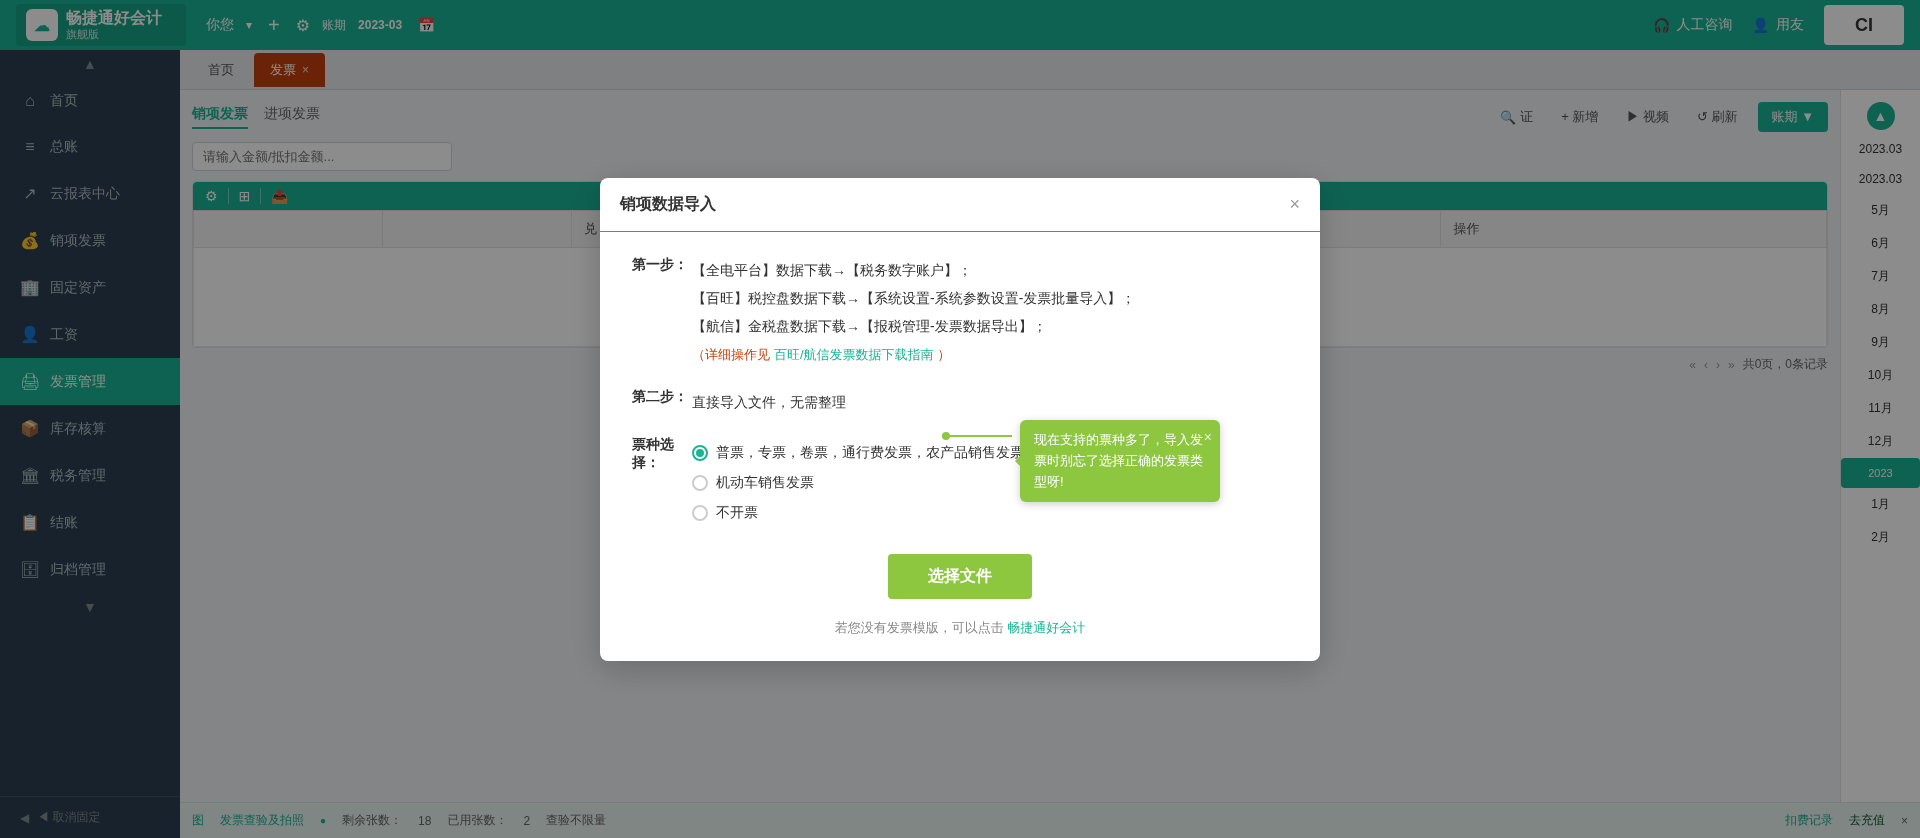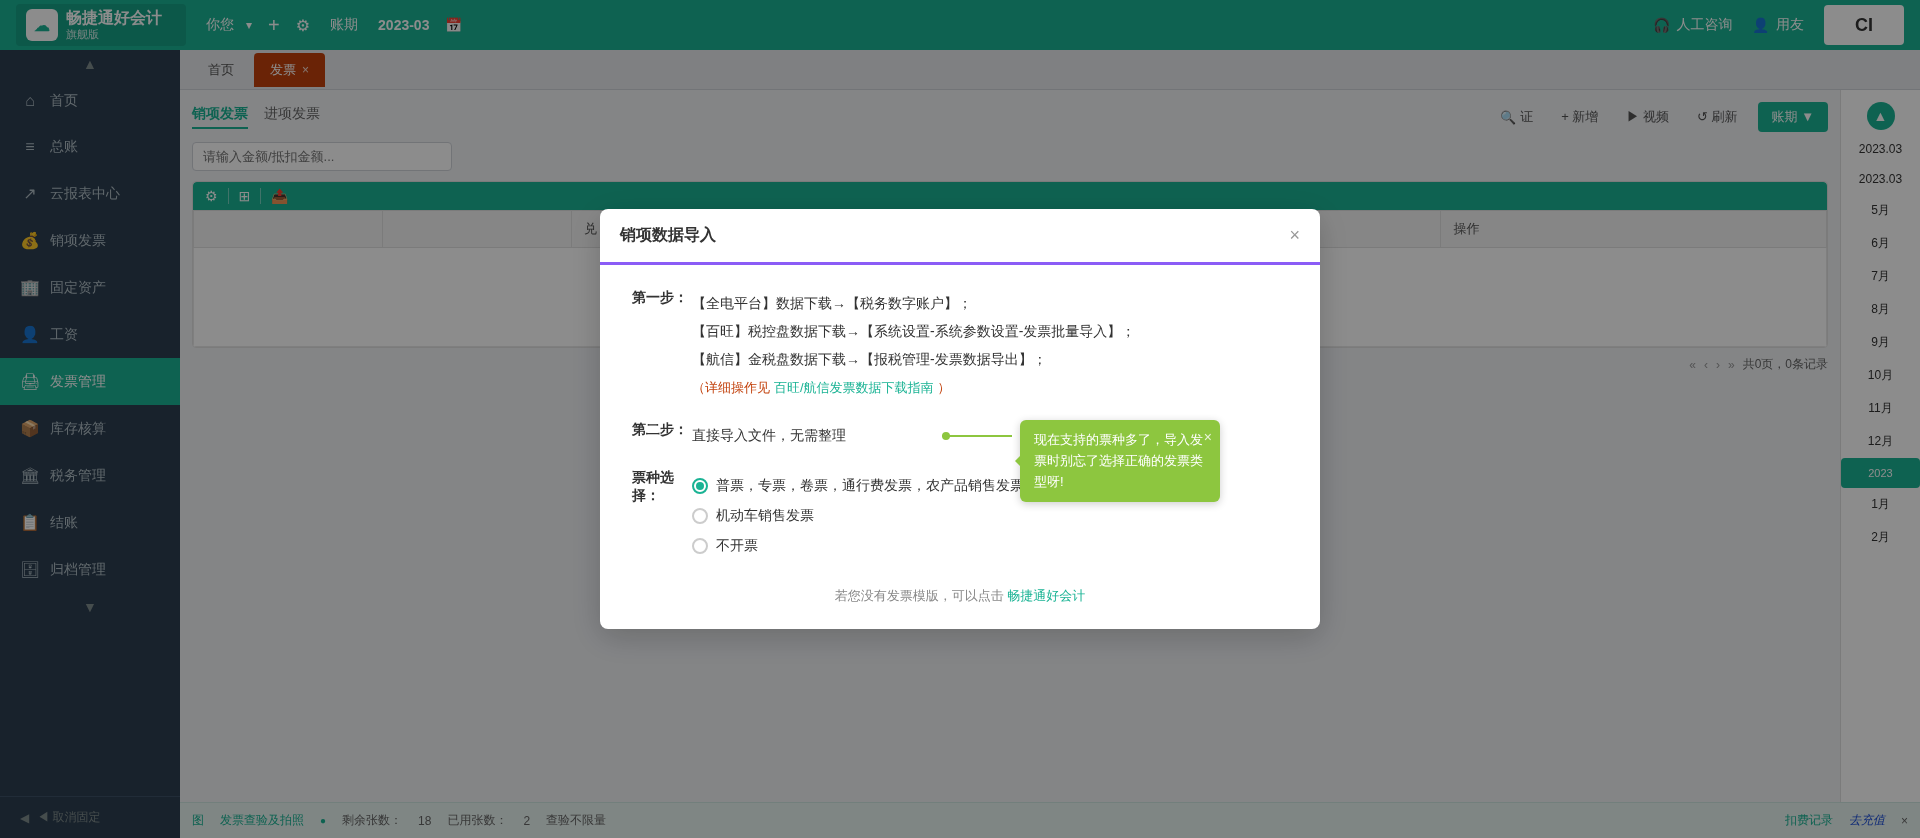--- a/index.html
+++ b/index.html
@@ -27,21 +27,21 @@
       border-radius: 6px;
       display: flex; align-items: center; justify-content: center;
       color: #1ab394; font-size: 16px; font-weight: bold;
     }
     .logo-text { color: white; font-size: 16px; font-weight: bold; line-height: 1.2; }
     .logo-sub { color: rgba(255,255,255,0.8); font-size: 11px; }
     .top-bar-company { color: white; font-size: 14px; margin-left: 8px; cursor: pointer; }
     .top-bar-arrow { color: white; font-size: 12px; cursor: pointer; }
     .top-bar-add { color: white; font-size: 20px; cursor: pointer; margin-left: 4px; }
     .top-bar-gear { color: white; font-size: 16px; cursor: pointer; margin-left: 4px; }
-    .top-bar-period { color: white; font-size: 14px; margin-left: 8px; }
+    .top-bar-period { color: white; font-size: 12px; margin-left: 0; }
     .top-bar-period-val { color: white; font-weight: bold; }
     .top-bar-cal { color: white; margin-left: 4px; cursor: pointer; }
     .top-bar-right { margin-left: auto; display: flex; align-items: center; gap: 20px; }
     .top-bar-service { color: white; font-size: 14px; display: flex; align-items: center; gap: 6px; cursor: pointer; }
     .top-bar-user { color: white; font-size: 14px; display: flex; align-items: center; gap: 6px; cursor: pointer; }
 
     
     .layout { display: flex; height: calc(838px - 50px); }
 
     
@@ -264,21 +264,21 @@
       background: white;
       border-radius: 8px;
       width: 720px;
       max-height: 680px;
       box-shadow: 0 8px 32px rgba(0,0,0,0.2);
       display: flex; flex-direction: column;
     }
     .modal-header {
       display: flex; align-items: center; justify-content: space-between;
       padding: 16px 20px;
-      border-bottom: 3px solid #8b5cf6;
+      border-bottom: 1px solid #8b5cf6;
     }
     .modal-title { font-size: 16px; font-weight: bold; color: #333; }
     .modal-close { font-size: 18px; color: #999; cursor: pointer; }
     .modal-body { padding: 24px 32px; flex: 1; }
     .modal-main-title { text-align: center; font-size: 22px; font-weight: bold; color: #333; margin-bottom: 24px; }
 
     .step-section { margin-bottom: 20px; }
     .step-label { font-size: 14px; color: #333; font-weight: bold; margin-bottom: 8px; display: inline-block; width: 60px; flex-shrink: 0; }
     .step-row { display: flex; align-items: flex-start; gap: 0; }
     .step-content { flex: 1; font-size: 14px; color: #333; line-height: 2; }
@@ -544,21 +544,21 @@
     <div class="bottom-bar">
       <span style="color:#1ab394;">图</span>
       <span style="color:#1ab394;cursor:pointer;">发票查验及拍照</span>
       <span style="color:#1ab394;font-size:10px;">●</span>
       <span>剩余张数：</span>
       <span>18</span>
       <span>已用张数：</span>
       <span>2</span>
       <span>查验不限量</span>
       <span style="color:#1ab394;margin-left:auto;cursor:pointer;">扣费记录</span>
-      <span style="color:#1d4ed8;cursor:pointer;font-style:italic;">去充值</span>
+      <span style="color:#14532d;cursor:pointer;">去充值</span>
       <span style="cursor:pointer;">×</span>
     </div>
   </div>
 </div>
 
 <div class="modal-overlay">
   <div class="modal">
     <div class="modal-header">
       <span class="modal-title">销项数据导入</span>
       <span class="modal-close">×</span>
@@ -601,20 +601,21 @@
               <span>机动车销售发票</span>
             </div>
             <div class="radio-row">
               <span class="radio-btn"></span>
               <span>不开票</span>
             </div>
           </div>
         </div>
       </div>
 
+      <button class="select-file-btn">选择文件</button>
 
       <div class="modal-footer-note">
         <span>若您没有发票模版，可以点击</span>
         <span class="modal-footer-link">畅捷通好会计</span>
       </div>
     </div>
   </div>
 
   <div style="position:absolute;top:420px;left:1020px;">
 

